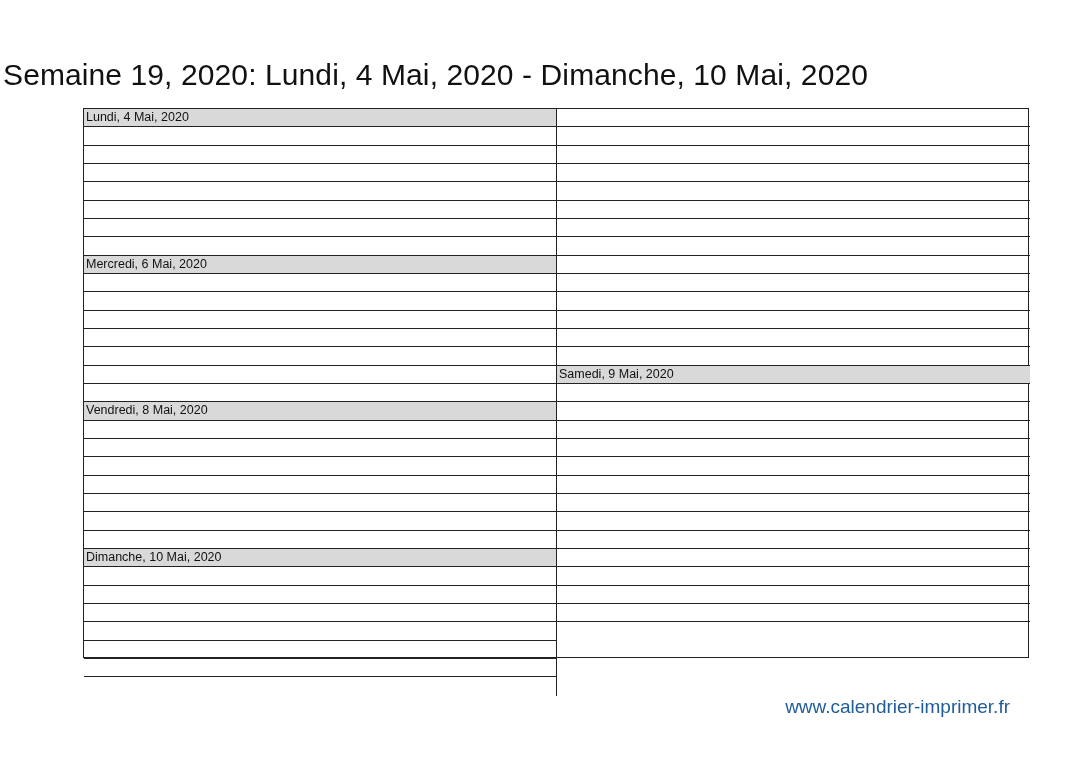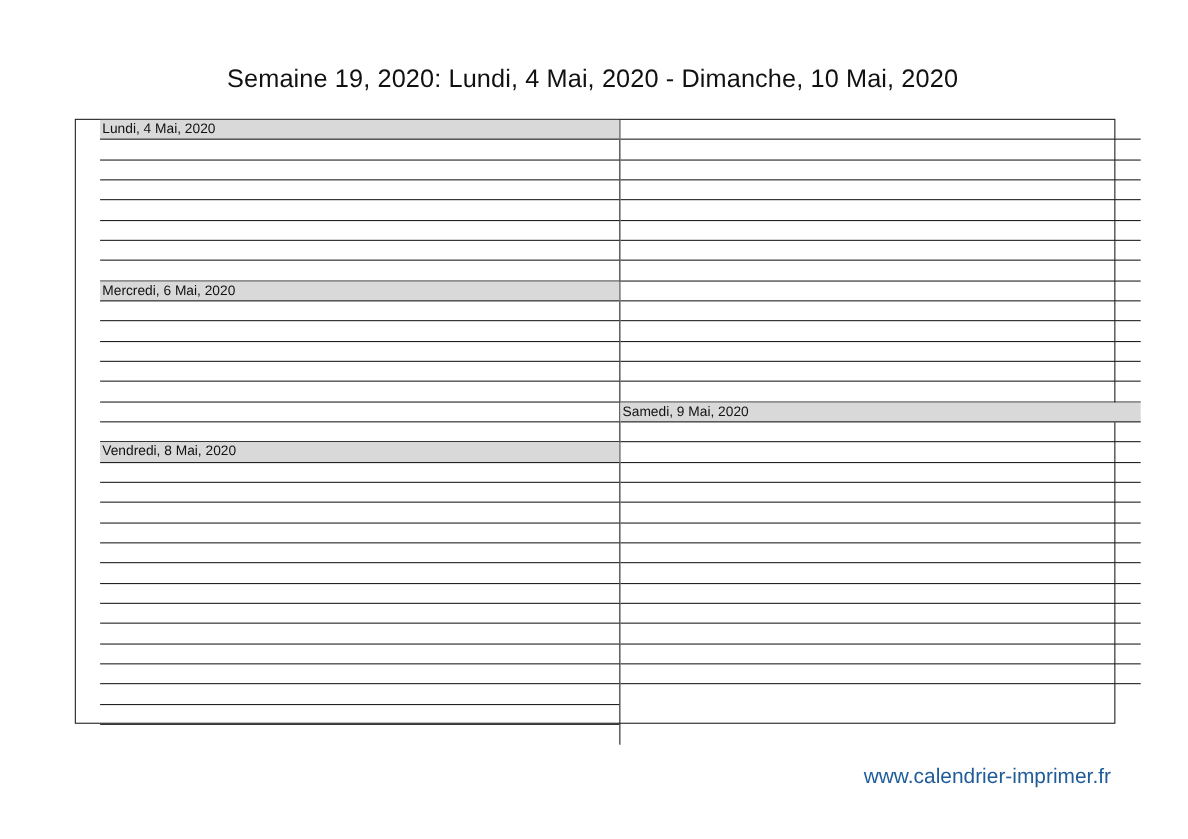--- a/index.html
+++ b/index.html
@@ -1,24 +1,24 @@
 <!DOCTYPE html>
 <html><head>
 <meta charset="utf-8">
 <style>
   html, body { margin: 0; padding: 0; background: #ffffff; }
   body { width: 1080px; height: 763px; position: relative; overflow: hidden; font-family: "Liberation Sans", "DejaVu Sans", sans-serif; }
   .title {
-    position: absolute; left: 0; top: 58px; width: 871px; text-align: right;
-    font-size: 23px; color: #111; letter-spacing: 0.1px;
+    position: absolute; left: 0; top: 58px; width: 871px; text-align: center;
+    font-size: 30px; color: #111; letter-spacing: 0.1px;
   }
   .planner {
-    position: absolute; left: 68px; top: 108px; width: 946px; height: 550px;
+    position: absolute; left: 83px; top: 108px; width: 946px; height: 550px;
     border: 1.5px solid #222; box-sizing: border-box;
-    display: grid; grid-template-columns: 473px 473px; padding-left: 22px;
+    display: grid; grid-template-columns: 473px 473px;
   }
   .col { display: flex; flex-direction: column; }
   .col.left { border-right: 1.5px solid #222; }
   .row {
     height: 18.34px; box-sizing: border-box; border-bottom: 1.2px solid #222;
     font-size: 12.5px; line-height: 17px; padding-left: 2px; color: #111;
   }
   .row.hdr { background: #d9d9d9; }
   .col .row:last-child { border-bottom: none; }
   .footer {
@@ -49,20 +49,21 @@
       <div class="row"></div>
       <div class="row"></div>
     <div class="row hdr">Vendredi, 8 Mai, 2020</div>
     <div class="row"></div>
       <div class="row"></div>
       <div class="row"></div>
       <div class="row"></div>
       <div class="row"></div>
       <div class="row"></div>
       <div class="row"></div>
+    <div class="row hdr">Dimanche, 10 Mai, 2020</div>
     <div class="row"></div>
       <div class="row"></div>
       <div class="row"></div>
       <div class="row"></div>
       <div class="row"></div>
       <div class="row"></div>
       <div class="row"></div>
   </div>
   <div class="col right">
     <div class="row"></div>

